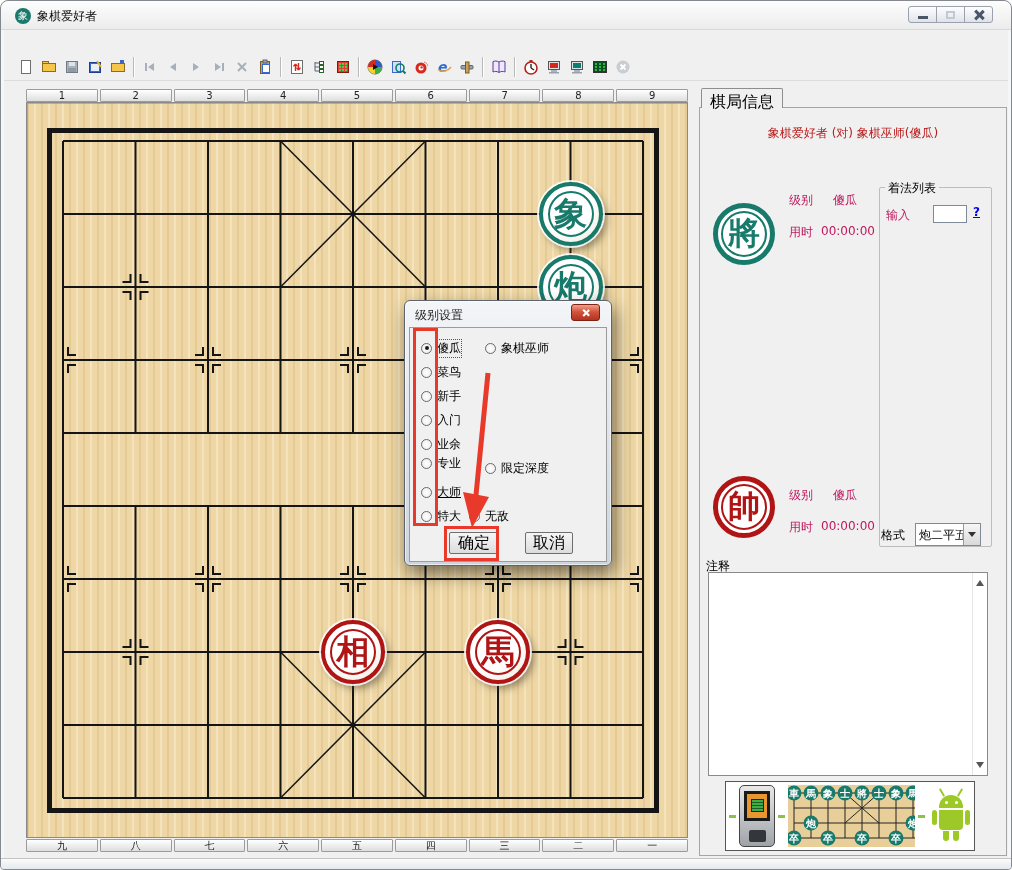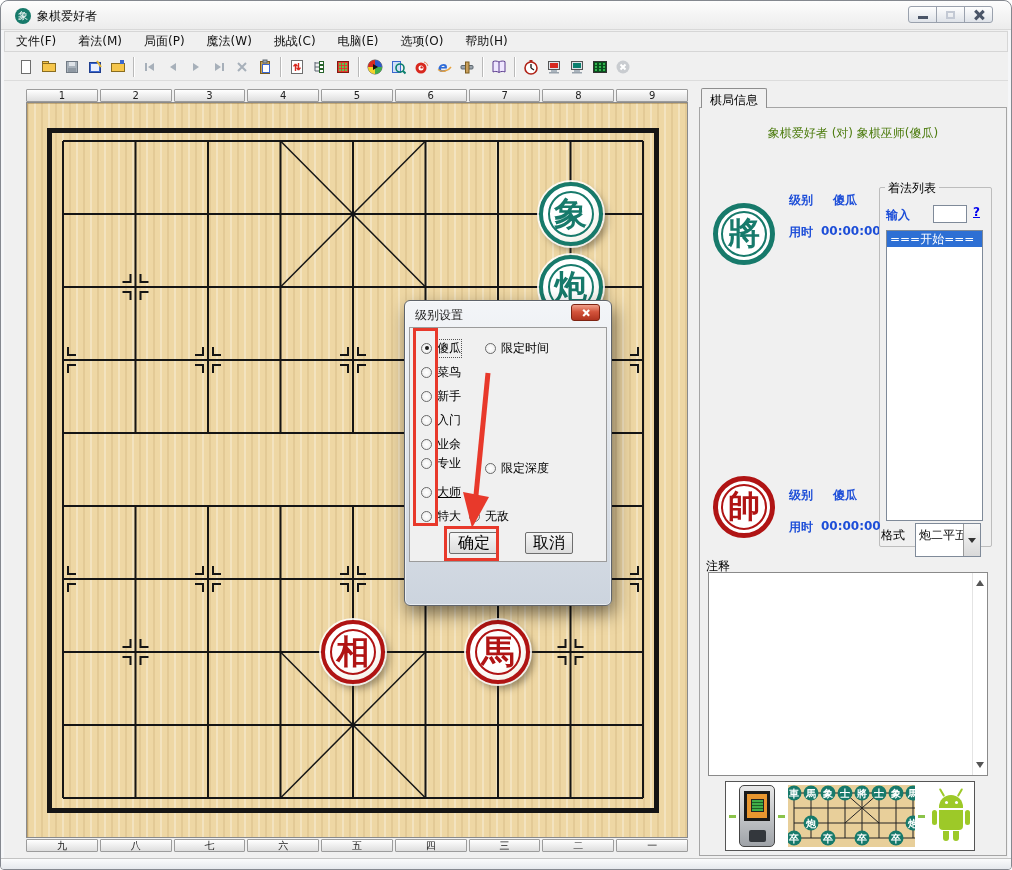--- a/index.html
+++ b/index.html
@@ -51,41 +51,41 @@
   .piece { position:absolute; width:64px; height:64px; border-radius:50%;
     background:radial-gradient(circle at 40% 33%, #ffffff 52%, #ece7d8);
     display:flex; align-items:center; justify-content:center;
     box-shadow:0 0 0 2px rgba(255,255,255,.85), 4px 5px 7px rgba(70,60,40,.5); }
   .piece::after { content:""; position:absolute; inset:5px; border-radius:50%; border:2px solid currentColor; }
   .piece span { font-size:33px; font-weight:bold; }
 
   
   .panel { position:absolute; left:696px; top:84px; width:313px; height:773px; font-size:12px; }
   .tab { position:absolute; left:4px; top:3px; height:20px; padding:3px 8px 0 8px; background:#f0f0f0;
-    border:1px solid #8e8e8e; border-bottom:none; border-radius:2px 2px 0 0; z-index:2; font-size:12px; }
+    border:1px solid #8e8e8e; border-bottom:none; border-radius:2px 2px 0 0; z-index:2; font-size:16px; }
   .pane { position:absolute; left:2px; top:22px; width:308px; height:749px; background:#f0f0f0;
     border:1px solid #a5a5a5; }
-  .match { position:absolute; left:0; right:0; top:17px; text-align:center; color:#4d7c0f; }
+  .match { position:absolute; left:0; right:0; top:17px; text-align:center; color:#b91c1c; }
   .badge { position:absolute; width:62px; height:62px; border-radius:50%; background:#fff;
     border:5px solid currentColor; display:flex; align-items:center; justify-content:center; }
   .badge::after { content:""; position:absolute; inset:3px; border-radius:50%; border:2px solid currentColor; }
   .badge span { font-size:32px; font-weight:bold; }
-  .plabel { position:absolute; color:#1d4ed8;font-weight:bold; }
+  .plabel { position:absolute; color:#be185d; }
   .group { position:absolute; left:179px; top:79px; width:113px; height:360px;
     border:1px solid #bdbdbd; border-radius:2px; }
   .group .legend { position:absolute; left:5px; top:-8px; background:#f0f0f0; padding:0 3px; }
   .inbox { position:absolute; left:53px; top:17px; width:34px; height:18px; border:1px solid #7f8a99;
     background:#fff; font-size:11px; padding:1px 2px; }
   .help { position:absolute; left:93px; top:17px; color:#0000ee; font-weight:bold; text-decoration:underline; }
   .listbox { position:absolute; left:6px; top:42px; width:97px; height:291px; background:#fff;
     border:1px solid #7f8a99; overflow:hidden; }
   .litem { height:16px; line-height:16px; padding:0 3px; white-space:nowrap; font-size:12px; }
   .litem.sel { color:#fff; }
   .fmtlabel { position:absolute; left:1px; top:339px; }
-  .combo { position:absolute; left:35px; top:335px; width:66px; height:34px; background:#fff;
+  .combo { position:absolute; left:35px; top:335px; width:66px; height:23px; background:#fff;
     border:1px solid #7f8a99; }
   .combo .val { position:absolute; left:3px; top:3px; width:44px; overflow:hidden; white-space:nowrap; }
   .combo .btn { position:absolute; right:0; top:0; bottom:0; width:17px;
     background:linear-gradient(#f7f7f7,#d9d9d9); border-left:1px solid #9a9a9a;
     display:flex; align-items:center; justify-content:center; }
   .combo .btn::after { content:""; width:0; height:0; border:4px solid transparent; border-top:5px solid #333; margin-top:4px; }
   .commentlabel { position:absolute; left:6px; top:450px; }
   .commentbox { position:absolute; left:8px; top:464px; width:280px; height:204px; background:#fff;
     border:1px solid #8a8a8a; }
   .sbar { position:absolute; right:0; top:0; bottom:0; width:15px; border-left:1px solid #e4e4e4;
@@ -114,21 +114,21 @@
   .a-ant { width:2px; height:9px; top:1px; border-radius:1px; }
   .a-body { left:11px; top:23px; width:24px; height:20px; border-radius:0 0 4px 4px; }
   .a-arm { width:5px; height:15px; top:23px; border-radius:3px; }
   .a-leg { width:6px; height:10px; top:44px; border-radius:0 0 3px 3px; }
 
   
   .statusbar { position:absolute; left:0; right:0; top:857px; height:13px;
     background:linear-gradient(#fafbfc,#e1e5ea); border-top:1px solid #c3c3c3; }
 
   
-  .dialog { position:absolute; left:404px; top:300px; width:208px; height:306px; border-radius:6px;
+  .dialog { position:absolute; left:404px; top:300px; width:208px; height:266px; border-radius:6px;
     background:linear-gradient(#f3f5f8,#ccd4de); border:1px solid #5f646b;
     box-shadow:3px 8px 18px rgba(0,0,0,.5), inset 0 0 0 1px rgba(255,255,255,.55); z-index:10; }
   .dtitle { position:absolute; left:10px; top:6px; font-size:12px; color:#1c1c1c; }
   .dclose { position:absolute; left:166px; top:3px; width:29px; height:17px; border-radius:3px;
     background:linear-gradient(#f0a18c,#d4543c 45%,#b03420); border:1px solid #7e2312;
     display:flex; align-items:center; justify-content:center; }
   .g-x.small { transform:scale(.7); }
   .g-x.white::before,.g-x.white::after { background:#fff; }
   .dbody { position:absolute; left:4px; top:26px; width:198px; height:235px; background:#f0f0f0;
     border:1px solid #9b9b9b; }
@@ -157,30 +157,20 @@
         </div>
       <div class="wbtn">
           <span class="g-max"></span>
         </div>
       <div class="wbtn">
           <span class="g-x"></span>
         </div>
     </div>
   </div>
 
-  <div class="menubar" id="menubar">
-      <span class="menuitem">文件(F)</span>
-      <span class="menuitem">着法(M)</span>
-      <span class="menuitem">局面(P)</span>
-      <span class="menuitem">魔法(W)</span>
-      <span class="menuitem">挑战(C)</span>
-      <span class="menuitem">电脑(E)</span>
-      <span class="menuitem">选项(O)</span>
-      <span class="menuitem">帮助(H)</span>
-    </div>
   <div class="toolbar" id="toolbar">
       <span class="tbtn">
         <svg width="16" height="16">
           <rect x="3.5" y="1.5" width="9" height="13" fill="#fff" stroke="#6e6e6e"></rect>
         </svg>
       </span>
       <span class="tbtn">
         <svg width="16" height="16">
           <rect x="1.5" y="2.5" width="6" height="3" fill="#f6c64b" stroke="#8a6d1f"></rect>
           <rect x="1.5" y="4.5" width="13" height="8" fill="#f6c64b" stroke="#8a6d1f"></rect>
@@ -495,23 +485,20 @@
       <span class="plabel" style="left:89px;top:84px">级别</span>
       <span class="plabel" style="left:133px;top:84px">傻瓜</span>
       <span class="plabel" style="left:89px;top:116px">用时</span>
       <span class="plabel" style="left:121px;top:116px">00:00:00</span>
 
       <div class="group">
         <span class="legend">着法列表</span>
         <span class="plabel" style="left:6px;top:19px">输入</span>
         <input class="inbox" value="" style="">
         <span class="help">?</span>
-        <div class="listbox" id="movelist">
-            <div class="litem sel" style="background: rgb(45, 111, 212);">===开始===</div>
-          </div>
         <span class="fmtlabel">格式</span>
         <div class="combo">
           <span class="val">炮二平五</span>
           <span class="btn"></span>
         </div>
       </div>
 
       <div class="badge" style="left:13px;top:368px;color:#b01414">
         <span>帥</span>
         </div>
@@ -639,21 +626,21 @@
       <div class="ritem" style="left: 11px; top: 155.5px; text-decoration: underline;">
         <span class="radio"></span>
         <span class="rlab">大师</span>
       </div>
       <div class="ritem" style="left: 11px; top: 179.5px;">
         <span class="radio"></span>
         <span class="rlab">特大</span>
       </div>
       <div class="ritem" style="left: 75px; top: 11.5px;">
         <span class="radio"></span>
-        <span class="rlab">限定时间</span>
+        <span class="rlab">象棋巫师</span>
       </div>
       <div class="ritem" style="left: 75px; top: 131.5px;">
         <span class="radio"></span>
         <span class="rlab">限定深度</span>
       </div>
       <div class="ritem" style="left: 59px; top: 179.5px;">
         <span class="radio"></span>
         <span class="rlab">无敌</span>
       </div>
       <div class="dbtn" style="left: 39px; top: 204px; width: 50px;">确定</div>

